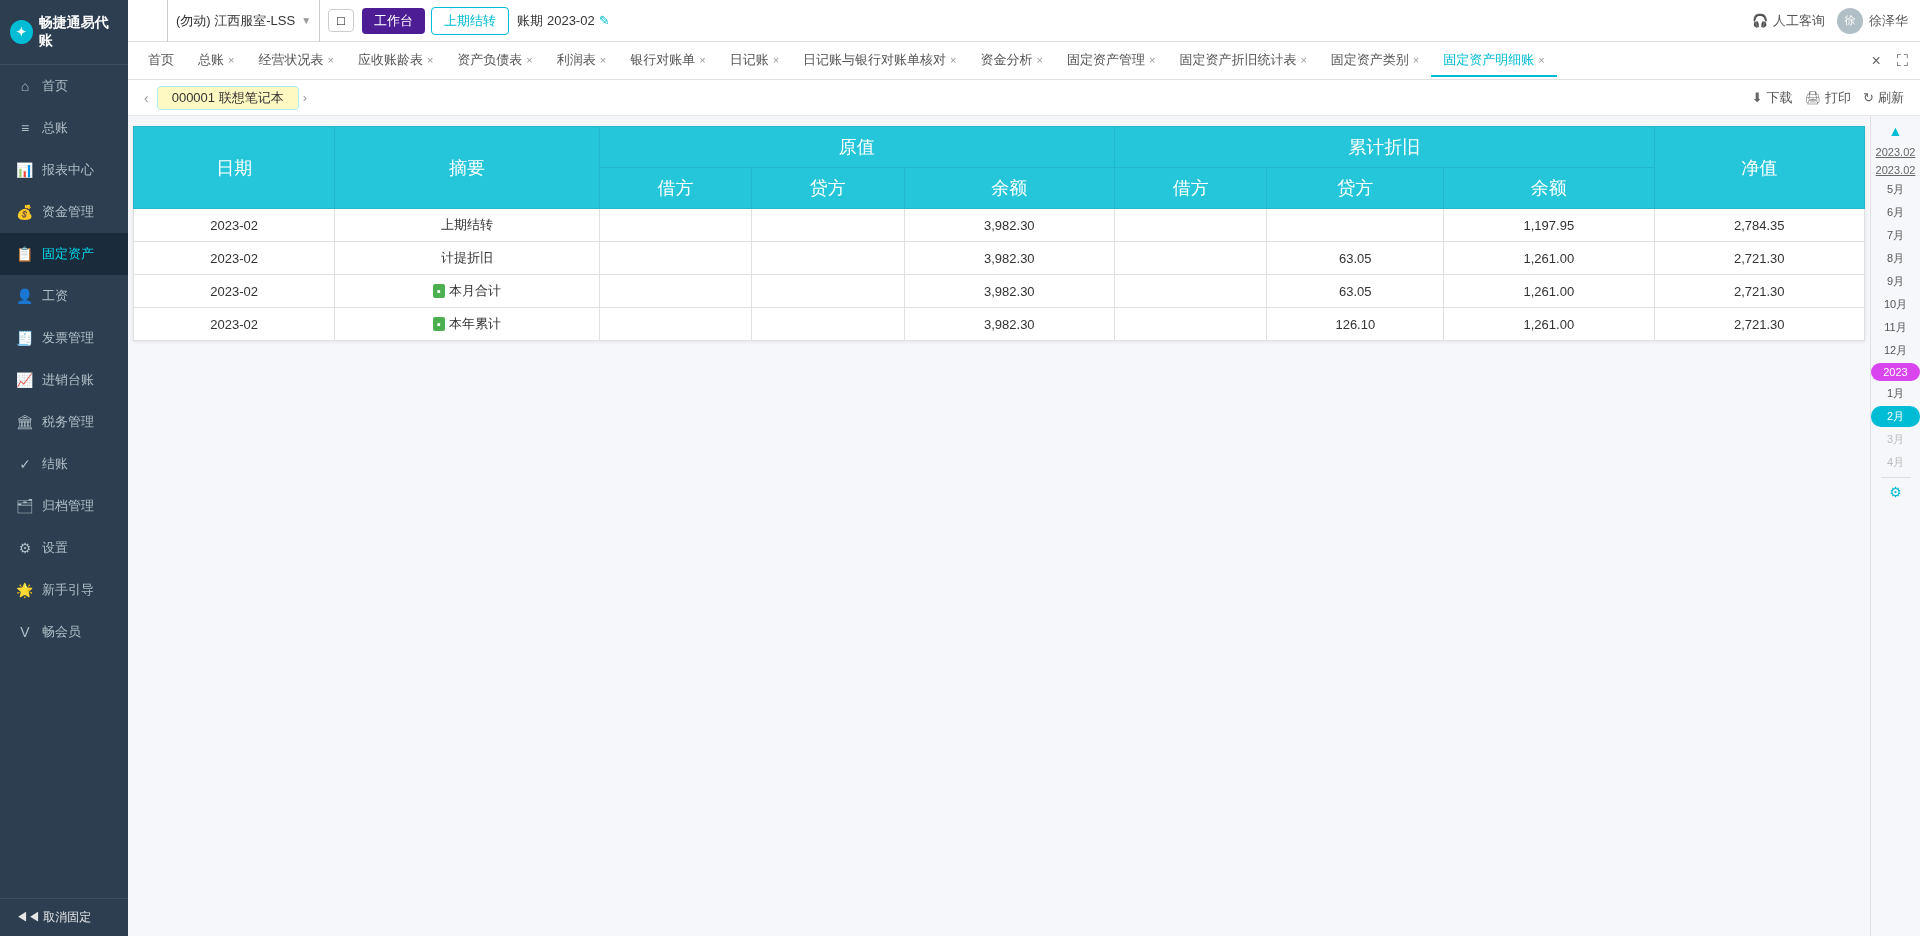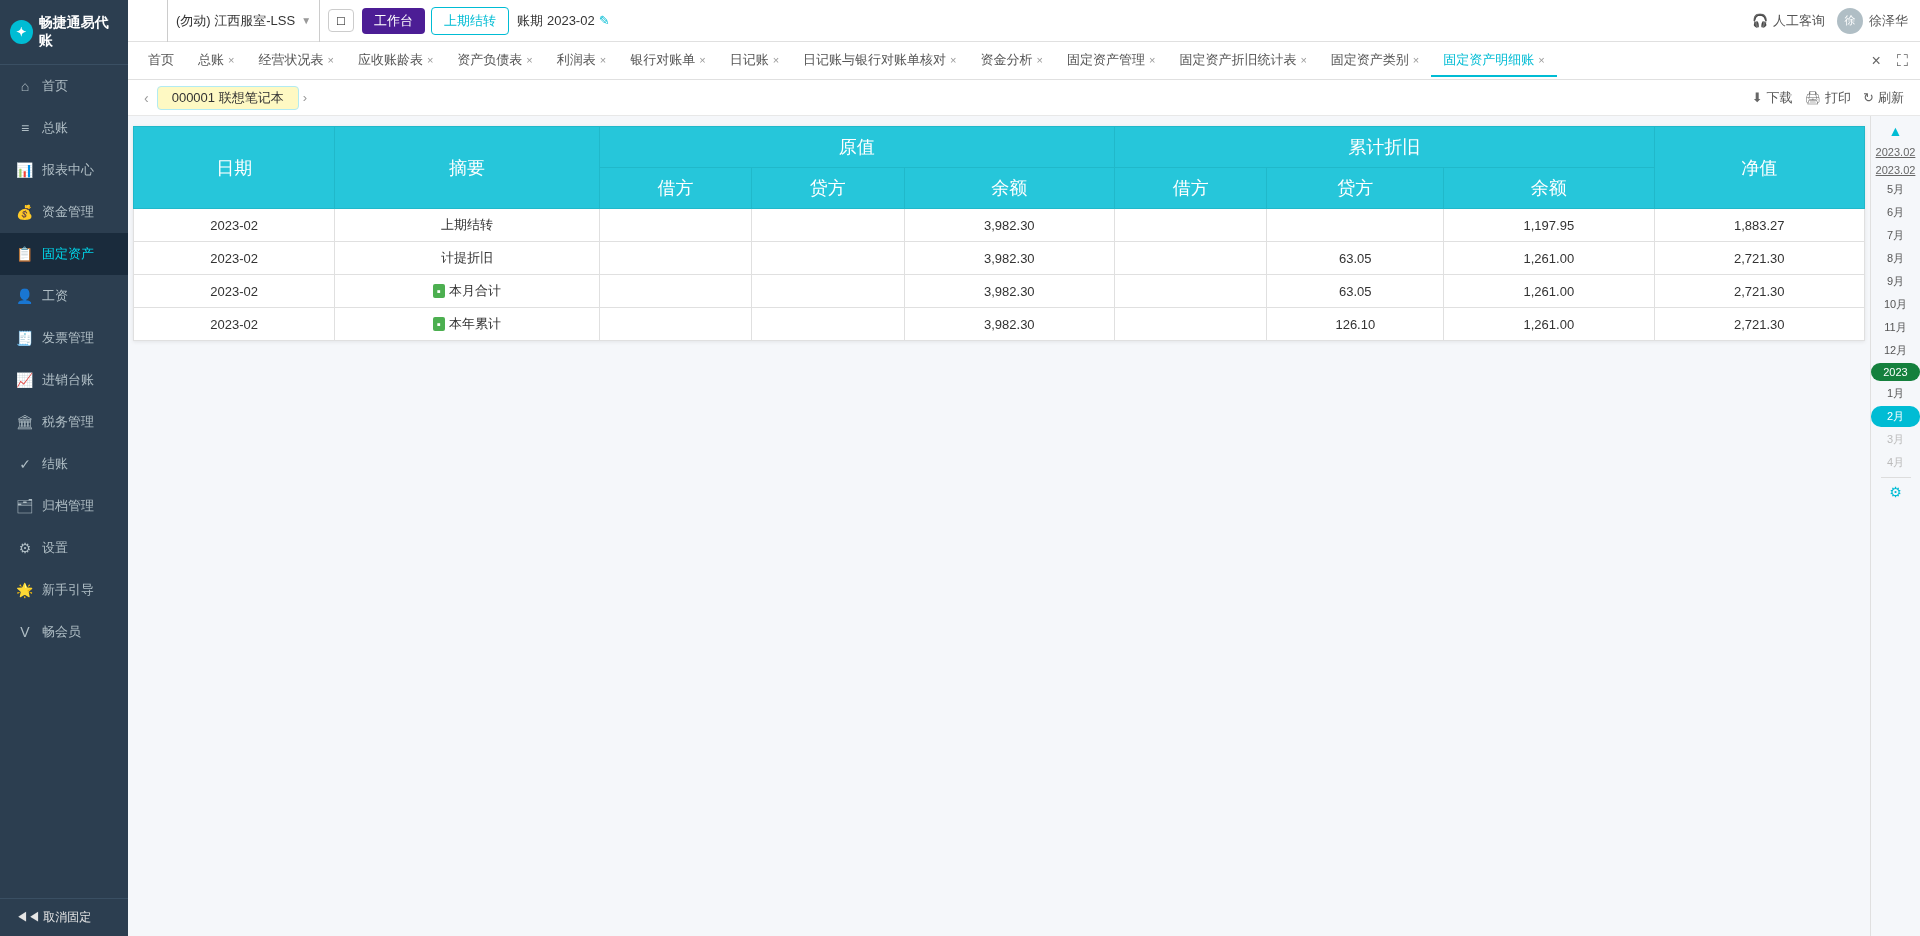--- a/index.html
+++ b/index.html
@@ -312,21 +312,21 @@
       color: #555;
       padding: 3px 6px;
       cursor: pointer;
       text-align: center;
       width: 100%;
       text-align: center;
       border-radius: 10px;
       margin: 1px 0;
     }
     .timeline-month.active-year {
-      background: #15803d;
+      background: #d946ef;
       color: #fff;
       border-radius: 10px;
     }
     .timeline-month.active-month {
       background: #00bcd4;
       color: #fff;
       border-radius: 10px;
     }
     .timeline-month.future { color: #bbb; }
     .timeline-scroll-btn {
@@ -542,21 +542,21 @@
         <tbody id="table-body">
         <tr>
     <td>2023-02</td>
     <td class="col-left">上期结转</td>
     <td></td>
     <td></td>
     <td>3,982.30</td>
     <td></td>
     <td></td>
     <td>1,197.95</td>
-    <td>1,883.27</td>
+    <td>2,784.35</td>
   </tr>
             <tr>
     <td>2023-02</td>
     <td class="col-left">计提折旧</td>
     <td></td>
     <td></td>
     <td>3,982.30</td>
     <td></td>
     <td>63.05</td>
     <td>1,261.00</td>

